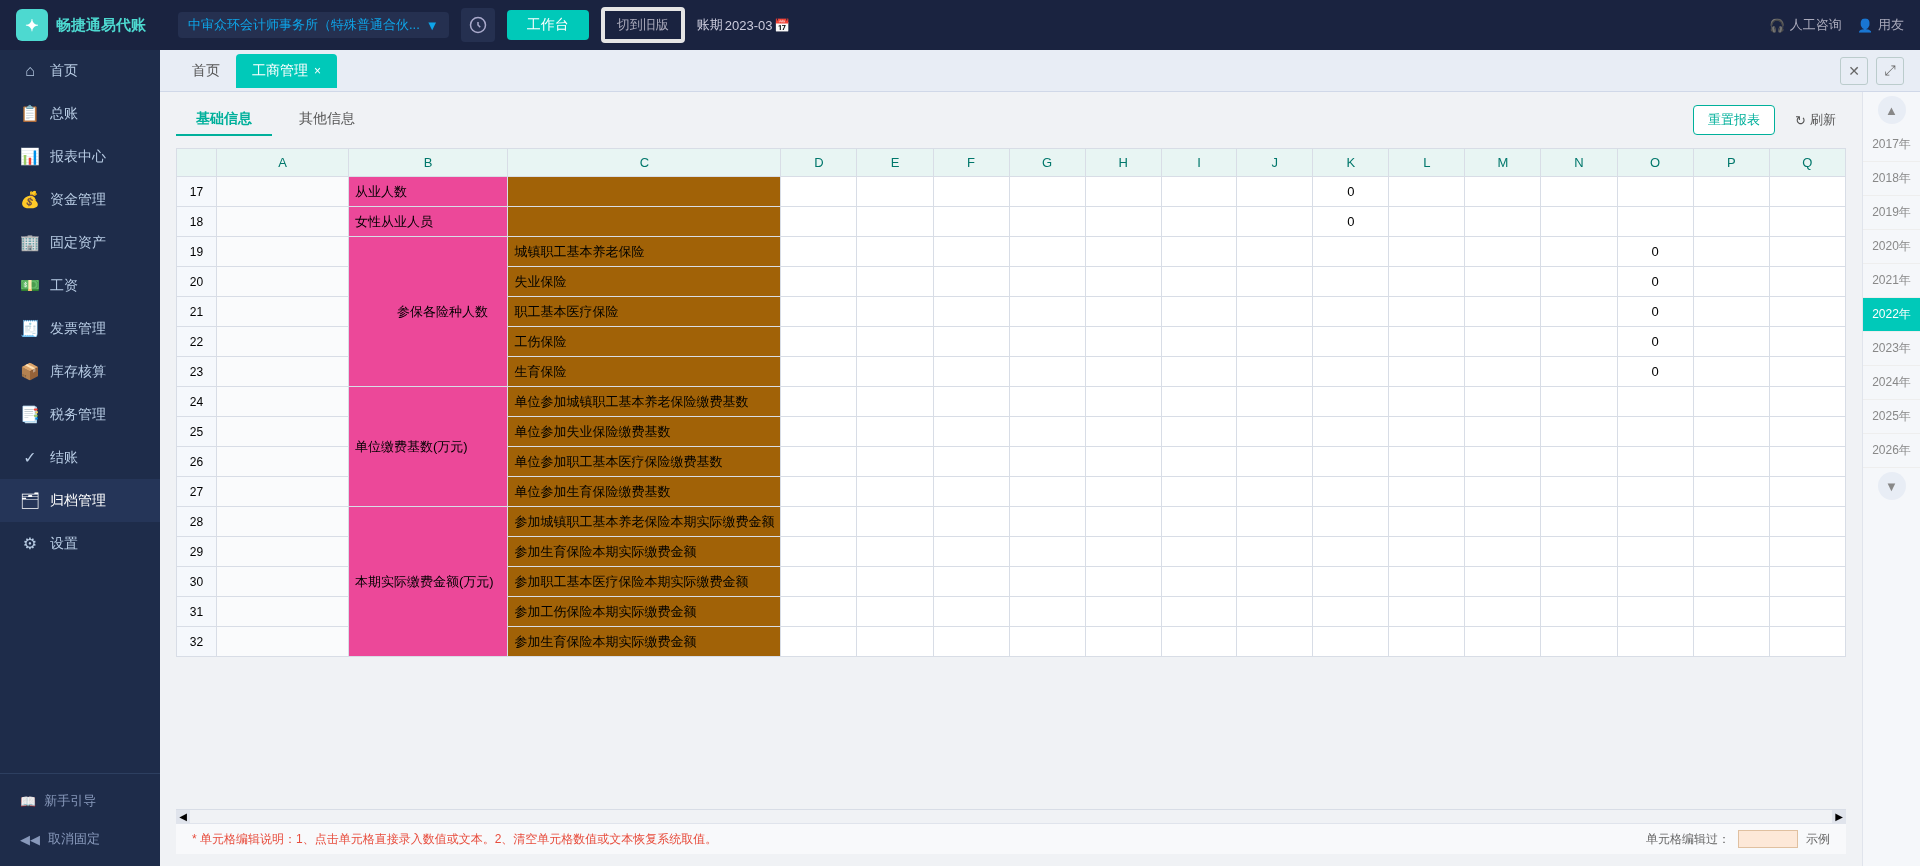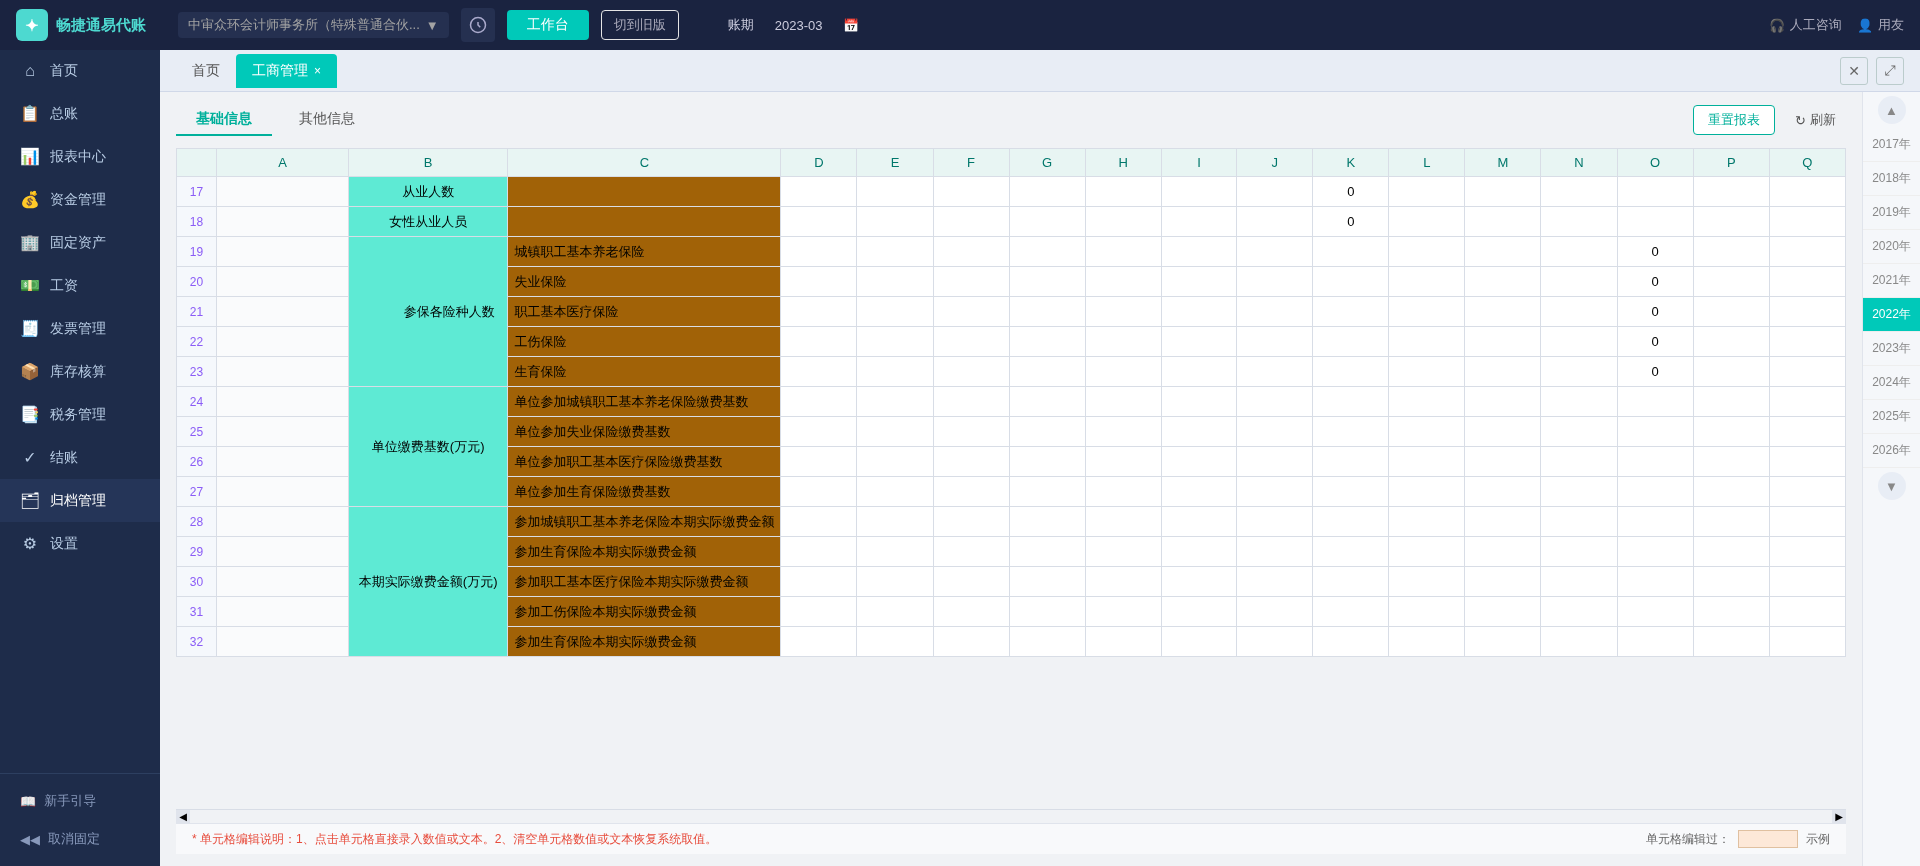--- a/index.html
+++ b/index.html
@@ -14,36 +14,36 @@
       display: flex; align-items: center; gap: 8px;
       font-size: 15px; font-weight: bold; color: #4dd9d0; min-width: 150px;
     }
     .topbar-logo-icon {
       width: 32px; height: 32px; background: #4dd9d0; border-radius: 6px;
       display: flex; align-items: center; justify-content: center; color: white; font-size: 16px;
     }
     .topbar-company {
       display: flex; align-items: center; gap: 6px;
       background: #253050; border-radius: 4px; padding: 4px 10px;
-      color: #a3a3a3; font-size: 13px; cursor: pointer;
+      color: #0ea5e9; font-size: 13px; cursor: pointer;
     }
     .topbar-btn-icon {
       width: 34px; height: 34px; background: #253050; border-radius: 4px;
       display: flex; align-items: center; justify-content: center; cursor: pointer; color: #aac;
     }
     .topbar-workbench {
       background: #00c9b9; color: white; border: none;
       padding: 6px 20px; border-radius: 4px; font-size: 14px; cursor: pointer;
     }
     .topbar-oldver {
-      background: transparent; border: 1px solid #e5e5e5; color: #aab;
+      background: transparent; border: 4px solid #e5e5e5; color: #aab;
       padding: 5px 12px; border-radius: 4px; font-size: 13px; cursor: pointer;
     }
     .topbar-period {
-      display: flex; align-items: center; gap: 21px; color: #ccd; font-size: 13px; margin-left: 37px;
+      display: flex; align-items: center; gap: 2px; color: #ccd; font-size: 13px;
     }
     .topbar-right {
       margin-left: auto; display: flex; align-items: center; gap: 16px; color: #aab;
     }
     .topbar-right .item { display: flex; align-items: center; gap: 4px; cursor: pointer; font-size: 13px; }
 
     
     .layout { display: flex; height: calc(100vh - 50px); }
     .sidebar {
       width: 160px; background: #1e2c4a; color: #b8cce4; flex-shrink: 0;
@@ -126,25 +126,25 @@
       white-space: nowrap; overflow: hidden; text-overflow: ellipsis;
     }
     table.sheet thead th {
       background: #e8f5f3; color: #00776b; text-align: center;
       font-weight: normal; height: 28px; position: sticky; top: 0; z-index: 2;
     }
     table.sheet thead th:first-child {
       background: #e8f5f3; width: 40px;
     }
     table.sheet td.row-num {
-      background: #f5f8fc; text-align: center; color: #8b5cf6; font-size: 12px; width: 40px;
+      background: #f5f8fc; text-align: center; color: #000000; font-size: 12px; width: 40px;
     }
     table.sheet td { height: 30px; }
     table.sheet td.col-a { width: 140px; text-align: center; background: #fafbfc; }
-    table.sheet td.col-b { width: 160px; text-align: center; background: #5eead4; }
+    table.sheet td.col-b { width: 160px; background: #ec4899; }
     table.sheet td.col-c { width: 240px; background: #a16207; }
     table.sheet td.data-col { width: 80px; text-align: center; }
 
     
     .hscroll-bar {
       height: 14px; background: #f0f2f5; display: flex; align-items: center;
       border-top: 1px solid #d8dde6;
     }
     .hscroll-inner {
       flex: 1; overflow-x: auto; height: 14px;

